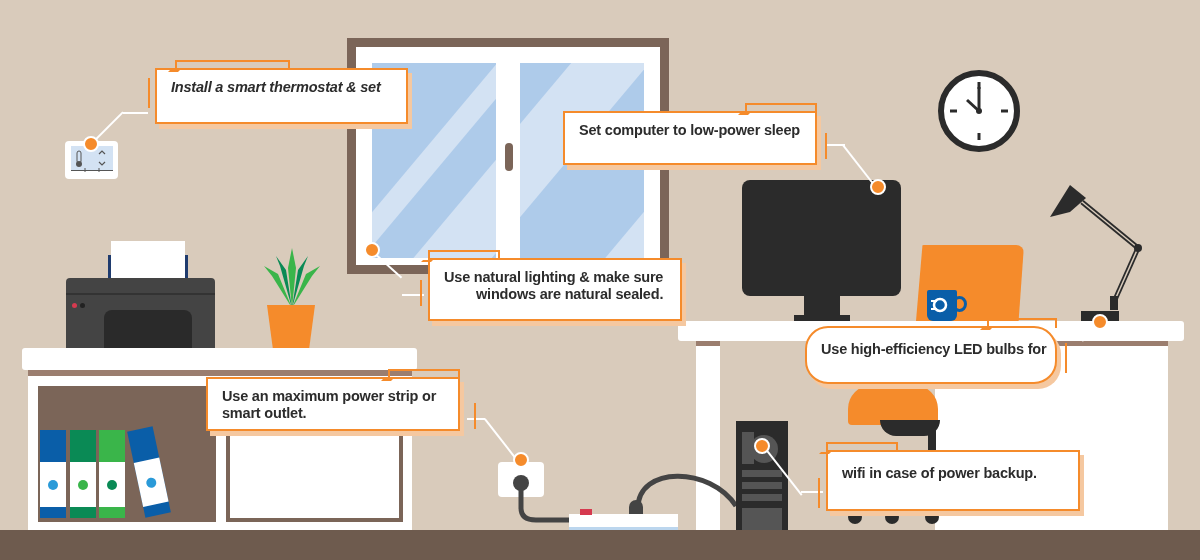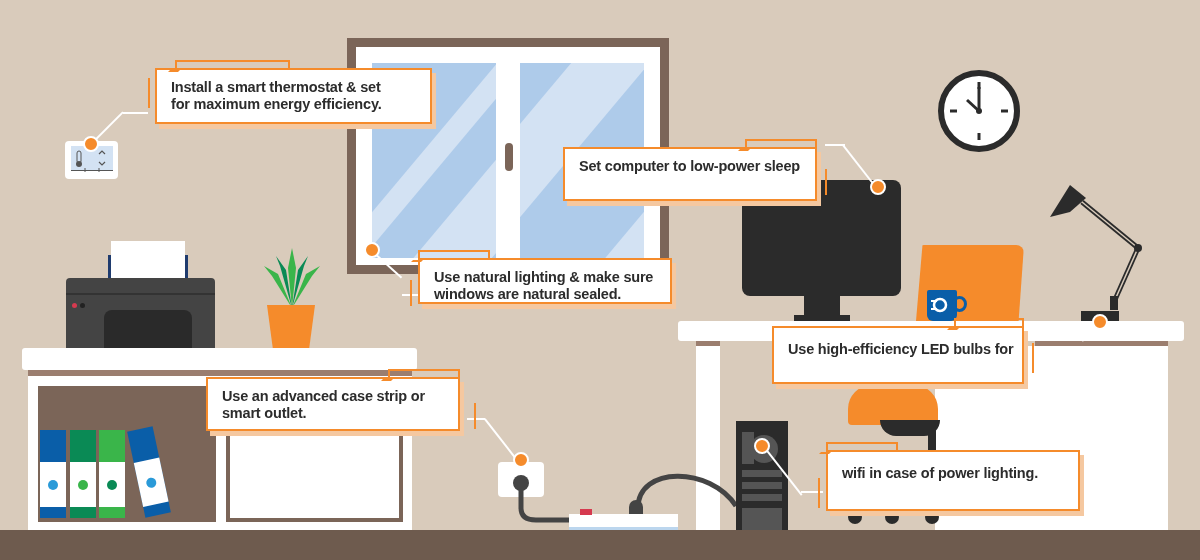--- a/index.html
+++ b/index.html
@@ -248,64 +248,63 @@
 
   <div class="leader" style="left:1082px;top:340px;width:14px;transform:rotate(-45deg);"></div>
 
   <div class="dot" style="left:83px;top:136px;"></div>
   <div class="dot" style="left:870px;top:179px;"></div>
   <div class="dot" style="left:364px;top:242px;"></div>
   <div class="dot" style="left:1092px;top:314px;"></div>
   <div class="dot" style="left:513px;top:452px;"></div>
   <div class="dot" style="left:754px;top:438px;"></div>
 
-  <div class="callout" style="left:155px;top:68px;width:277px;height:56px;">
+  <div class="callout" style="left:155px;top:68px;width:253px;height:56px;font-style:italic;">
     <div class="tab" style="left:18px;width:115px;"></div>
     <div class="side-tick" style="left:-9px;top:8px;height:30px;"></div>
     <div class="txt">
       <div>Install a smart thermostat &amp; set</div>
-      <div>for maximum energy efficiency.</div>
-    </div>
-  </div>
-
-  <div class="callout" style="left:563px;top:111px;width:254px;height:54px;margin-top:36px;">
+    </div>
+  </div>
+
+  <div class="callout" style="left:563px;top:111px;width:254px;height:54px;">
     <div class="tab" style="left:180px;width:72px;"></div>
     <div class="side-tick" style="left:260px;top:20px;height:26px;"></div>
     <div class="txt">
       <div>Set computer to low-power sleep</div>
     </div>
   </div>
 
-  <div class="callout" style="left:418px;top:258px;width:254px;height:46px;">
+  <div class="callout" style="left:428px;top:258px;width:254px;height:63px;text-align:right;">
     <div class="tab" style="left:-2px;width:72px;"></div>
     <div class="side-tick" style="left:-10px;top:20px;height:26px;"></div>
     <div class="txt">
       <div>Use natural lighting &amp; make sure</div>
       <div>windows are natural sealed.</div>
     </div>
   </div>
 
-  <div class="callout" style="left:772px;top:326px;width:252px;height:58px;">
+  <div class="callout" style="left:805px;top:326px;width:252px;height:58px;border-radius:23px;">
     <div class="tab" style="left:180px;width:70px;"></div>
     <div class="side-tick" style="left:258px;top:15px;height:30px;"></div>
     <div class="txt" style="top:13px;">
       <div>Use high-efficiency LED bulbs for</div>
     </div>
   </div>
 
   <div class="callout" style="left:206px;top:377px;width:254px;height:54px;">
     <div class="tab" style="left:180px;width:72px;"></div>
     <div class="side-tick" style="left:266px;top:24px;height:26px;"></div>
     <div class="txt">
-      <div>Use an advanced case strip or</div>
+      <div>Use an maximum power strip or</div>
       <div>smart outlet.</div>
     </div>
   </div>
 
   <div class="callout" style="left:826px;top:450px;width:254px;height:61px;">
     <div class="tab" style="left:-2px;width:72px;"></div>
     <div class="side-tick" style="left:-10px;top:26px;height:30px;"></div>
     <div class="txt" style="top:13px;">
-      <div>wifi in case of power lighting.</div>
+      <div>wifi in case of power backup.</div>
     </div>
   </div>
 
 </div>
 
 </body></html>

